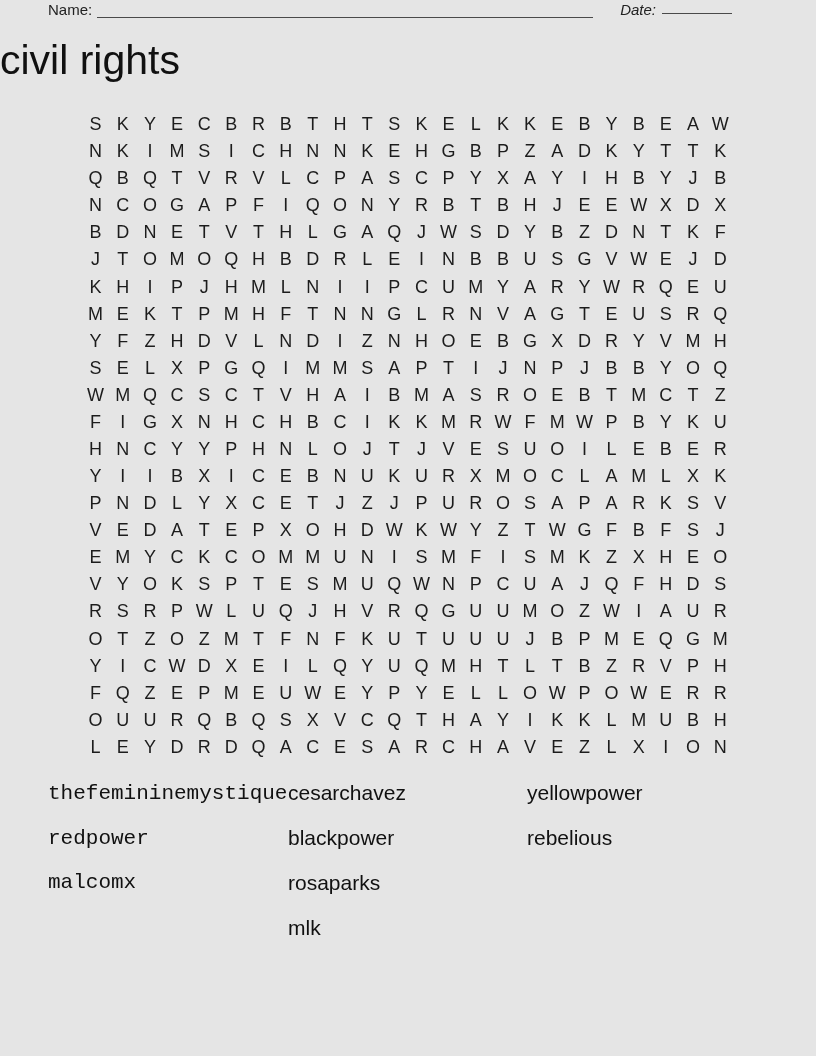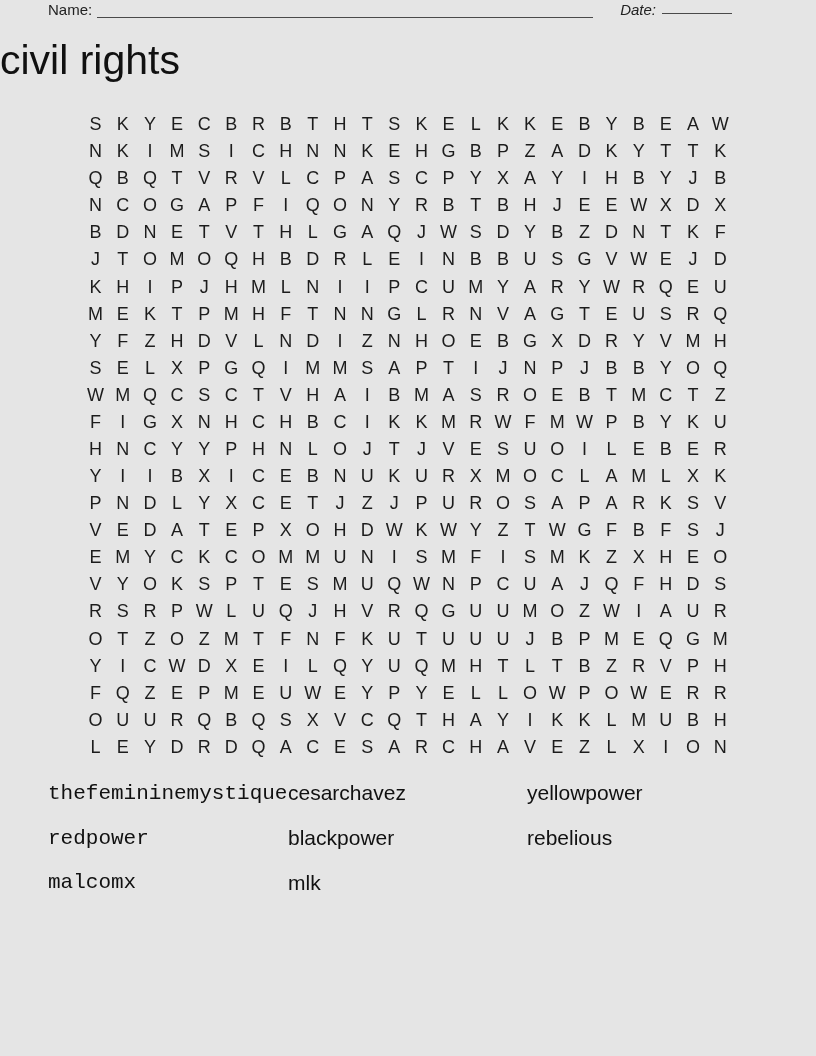--- a/index.html
+++ b/index.html
@@ -729,20 +729,21 @@
 
   <div class="word-list">
     <div class="word-col word-col-1">
         <div class="word">thefemininemystique</div>
         <div class="word">redpower</div>
         <div class="word">malcomx</div>
       </div>
     <div class="word-col word-col-2">
         <div class="word">cesarchavez</div>
         <div class="word">blackpower</div>
+        <div class="word">rosaparks</div>
         <div class="word">mlk</div>
       </div>
     <div class="word-col word-col-3">
         <div class="word">yellowpower</div>
         <div class="word">rebelious</div>
       </div>
   </div>
 
 </div>
 

